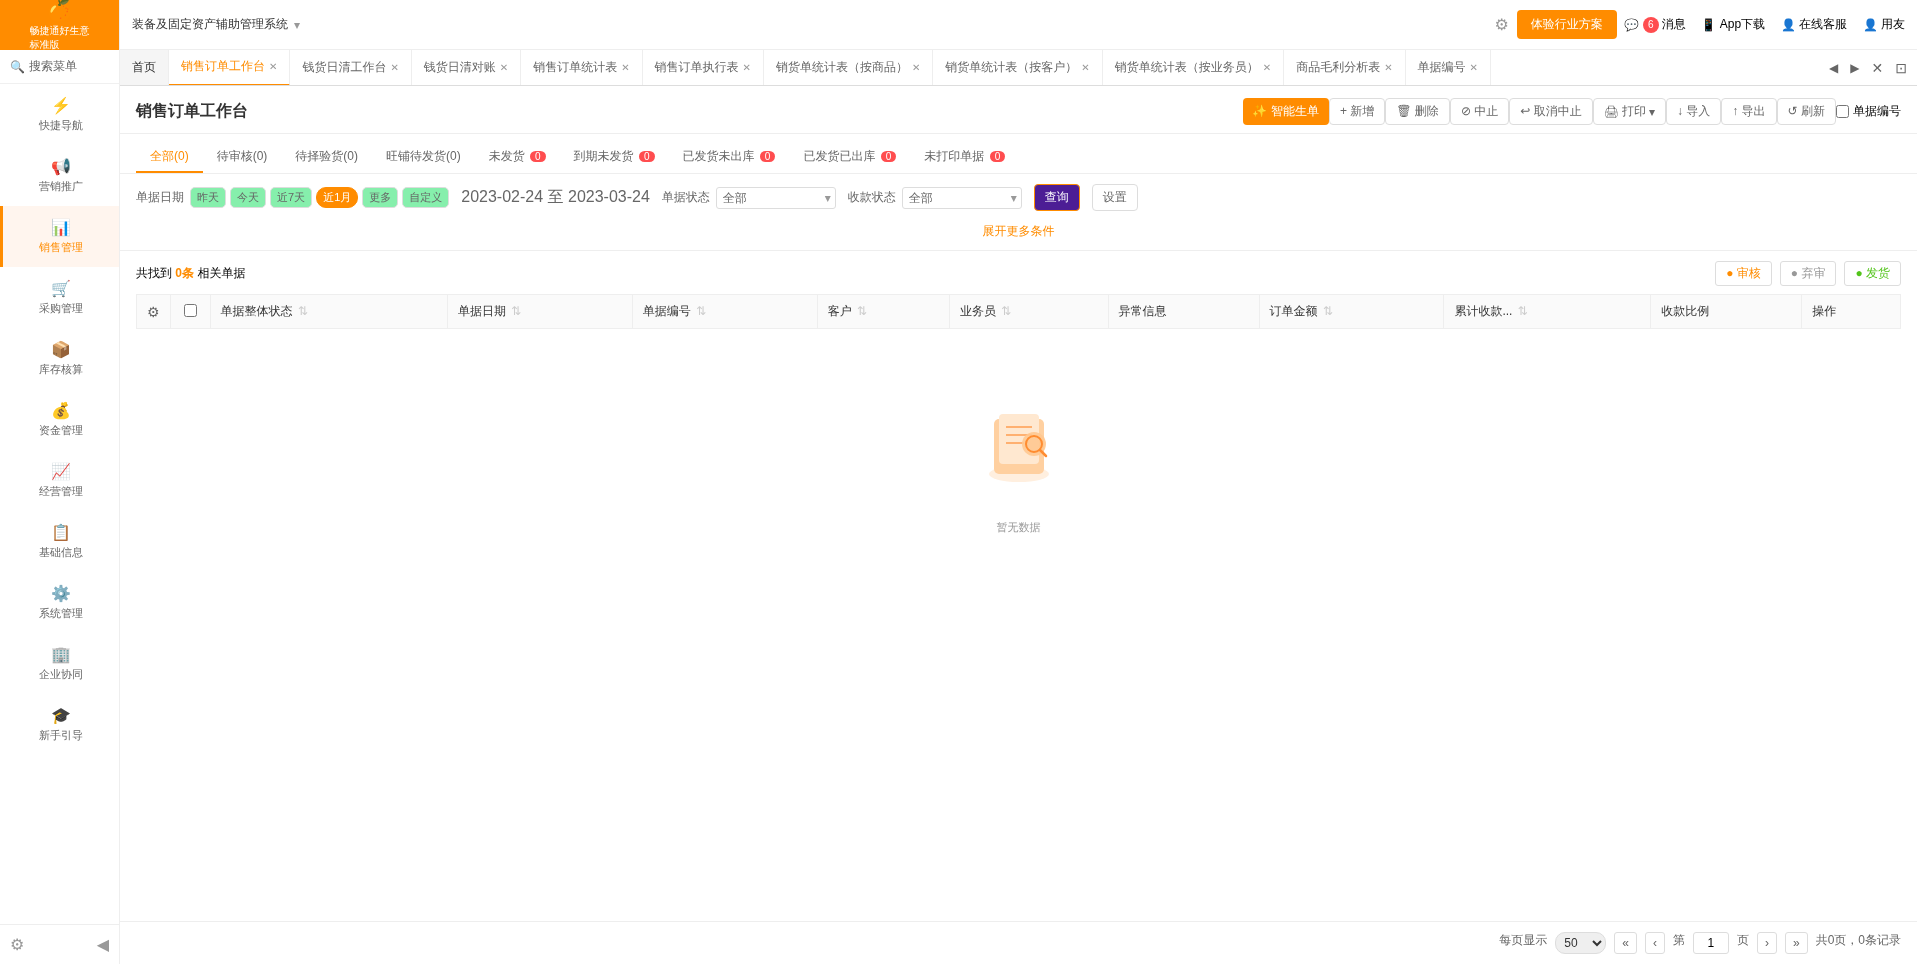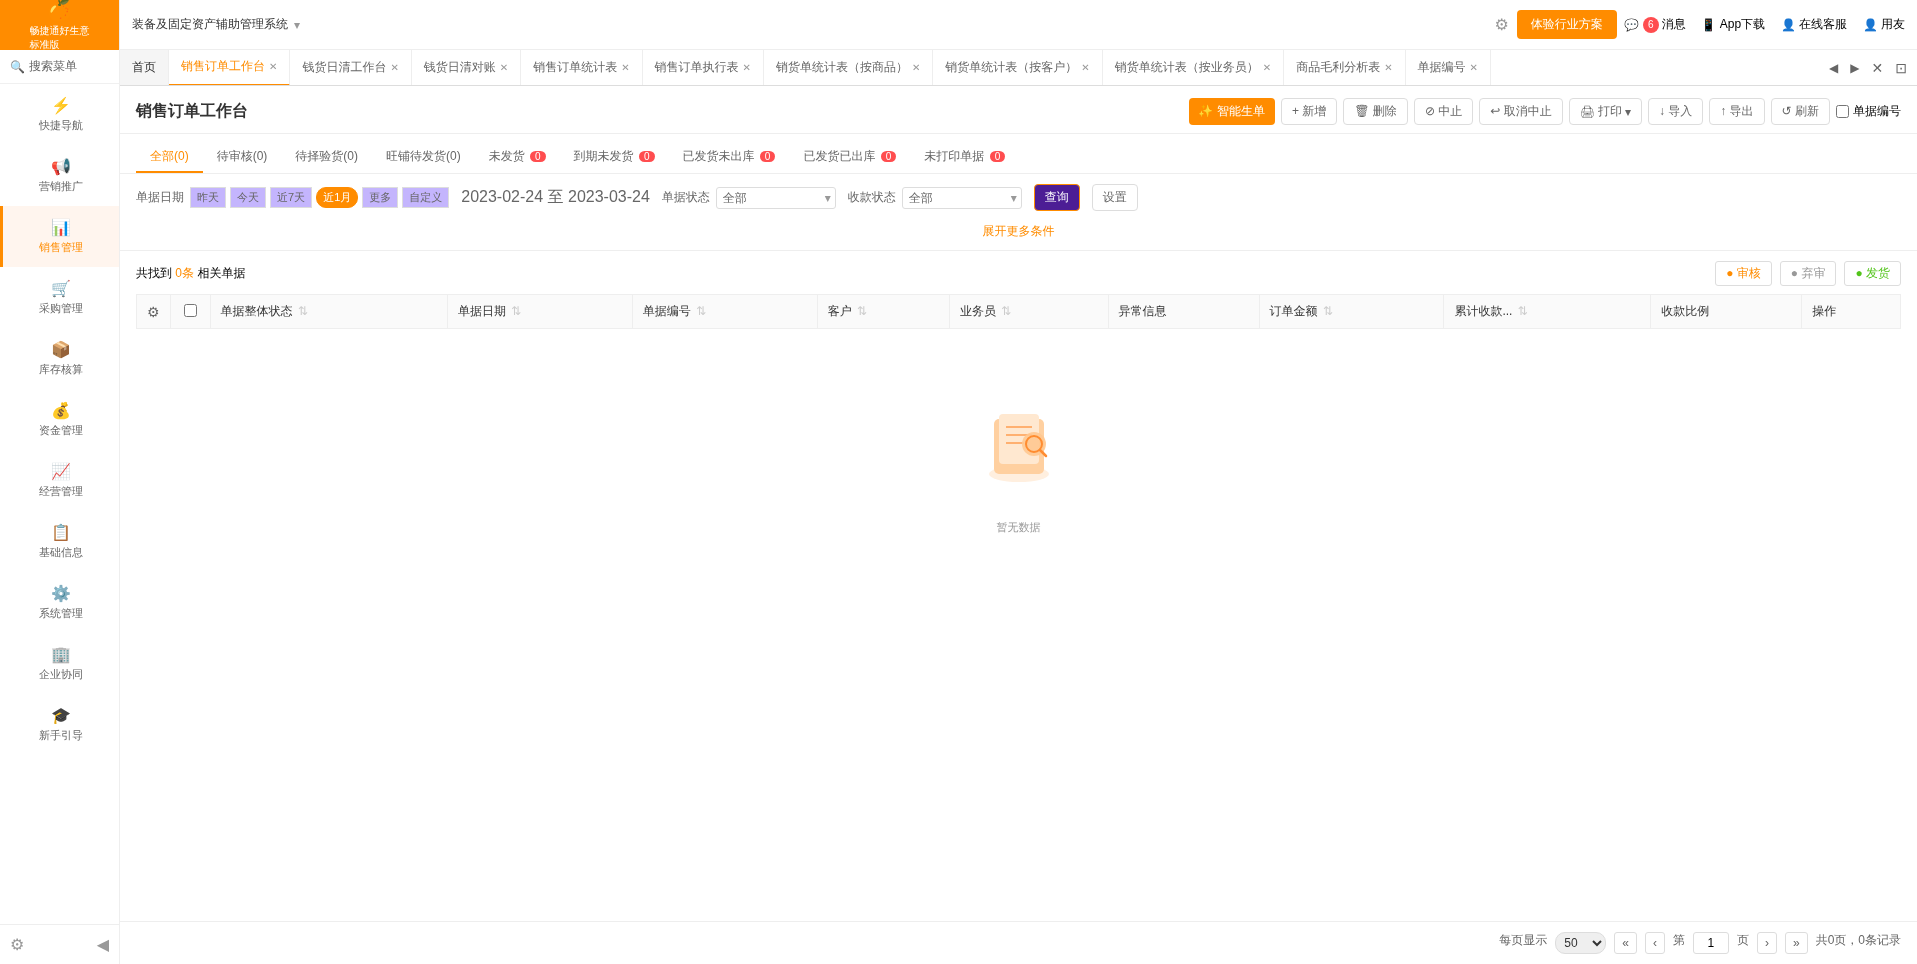--- a/index.html
+++ b/index.html
@@ -34,36 +34,36 @@
     .tab-item { display: flex; align-items: center; padding: 0 12px; height: 36px; border-right: 1px solid #eee; cursor: pointer; color: #666; white-space: nowrap; gap: 4px; font-size: 12px; flex-shrink: 0; }
     .tab-item.active { background: #fff; color: #ff8c00; border-bottom: 2px solid #ff8c00; }
     .tab-item.home { background: #f5f5f5; color: #333; }
     .tab-item .tab-close { color: #999; font-size: 10px; cursor: pointer; }
     .tabbar-nav { margin-left: auto; display: flex; align-items: center; padding: 0 6px; gap: 4px; }
     .tabbar-nav span { cursor: pointer; color: #666; padding: 2px 4px; }
 
     
     .page-header { padding: 12px 16px 8px; display: flex; align-items: center; justify-content: space-between; background: #fff; border-bottom: 1px solid #eee; }
     .page-title { font-size: 16px; font-weight: bold; color: #333; }
-    .page-actions { display: flex; align-items: center; gap: 6px; flex-wrap: wrap; }
+    .page-actions { display: flex; align-items: center; flex-wrap: wrap; }
     .btn-smart { background: #ff8c00; color: #fff; border: none; padding: 5px 10px; border-radius: 4px; cursor: pointer; display: flex; align-items: center; gap: 3px; }
     .btn-action { background: #fff; color: #666; border: 1px solid #ddd; padding: 4px 10px; border-radius: 4px; cursor: pointer; display: flex; align-items: center; gap: 3px; font-size: 12px; }
 
     
     .sub-tabs { padding: 8px 16px 0; background: #fff; display: flex; gap: 0; border-bottom: 1px solid #eee; }
     .sub-tab { padding: 6px 14px; cursor: pointer; color: #666; border-bottom: 2px solid transparent; font-size: 12px; }
     .sub-tab.active { color: #ff8c00; border-bottom-color: #ff8c00; }
     .sub-tab .count-badge { display: inline-block; background: #ff4d4f; color: #fff; border-radius: 8px; padding: 0 5px; font-size: 10px; margin-left: 2px; }
 
     
     .filter-bar { padding: 10px 16px; background: #fff; display: flex; align-items: center; gap: 12px; flex-wrap: wrap; border-bottom: 1px solid #eee; }
     .filter-item { display: flex; align-items: center; gap: 6px; }
     .filter-label { color: #666; white-space: nowrap; }
     .filter-date-btns { display: flex; gap: 4px; }
-    .date-btn { padding: 2px 6px; border: 1px solid #ddd; border-radius: 0; cursor: pointer; color: #666; background: #c4b5fd; font-size: 11px; }
+    .date-btn { padding: 2px 6px; border: 1px solid #ddd; border-radius: 5px; cursor: pointer; color: #666; background: #86efac; font-size: 11px; }
     .date-btn.active { background: #ff8c00; color: #fff; border-color: #ff8c00; border-radius: 10px; }
     .date-range { color: #666; font-size: 16px; }
     .filter-select { border: 1px solid #ddd; border-radius: 3px; padding: 3px 20px 3px 6px; color: #666; background: #fff; appearance: none; cursor: pointer; min-width: 120px; }
     .select-wrapper { position: relative; display: inline-block; text-decoration: underline; }
     .select-wrapper::after { content: '▾'; position: absolute; right: 5px; top: 50%; transform: translateY(-50%); color: #999; pointer-events: none; }
     .expand-btn { color: #ff8c00; cursor: pointer; font-size: 12px; display: flex; align-items: center; gap: 3px; }
 
     
     .table-area { padding: 10px 16px; background: #fff; flex: 1; }
     .table-summary { display: flex; align-items: center; justify-content: space-between; margin-bottom: 8px; }
@@ -341,21 +341,21 @@
     <button class="btn-action">设置</button>
     <div style="width:100%;display:flex;justify-content:center;">
       <span class="expand-btn" style="font-size:12px;">展开更多条件</span>
     </div>
   </div>
 
   <div class="table-area">
     <div class="table-summary">
       <div>
         <span>共找到 </span>
-        <span style="color:#ff8c00;font-weight:normal;">0条</span>
+        <span style="color:#ff8c00;font-weight:bold;">0条</span>
         <span> 相关单据</span>
       </div>
       <div class="table-action-btns">
         <button class="tbl-btn" style="color:#ff8c00;">
           <span style="color:#ff8c00;">●</span> 审核
         </button>
         <button class="tbl-btn" style="color:#999;">
           <span style="color:#999;">●</span> 弃审
         </button>
         <button class="tbl-btn" style="color:#52c41a;">

